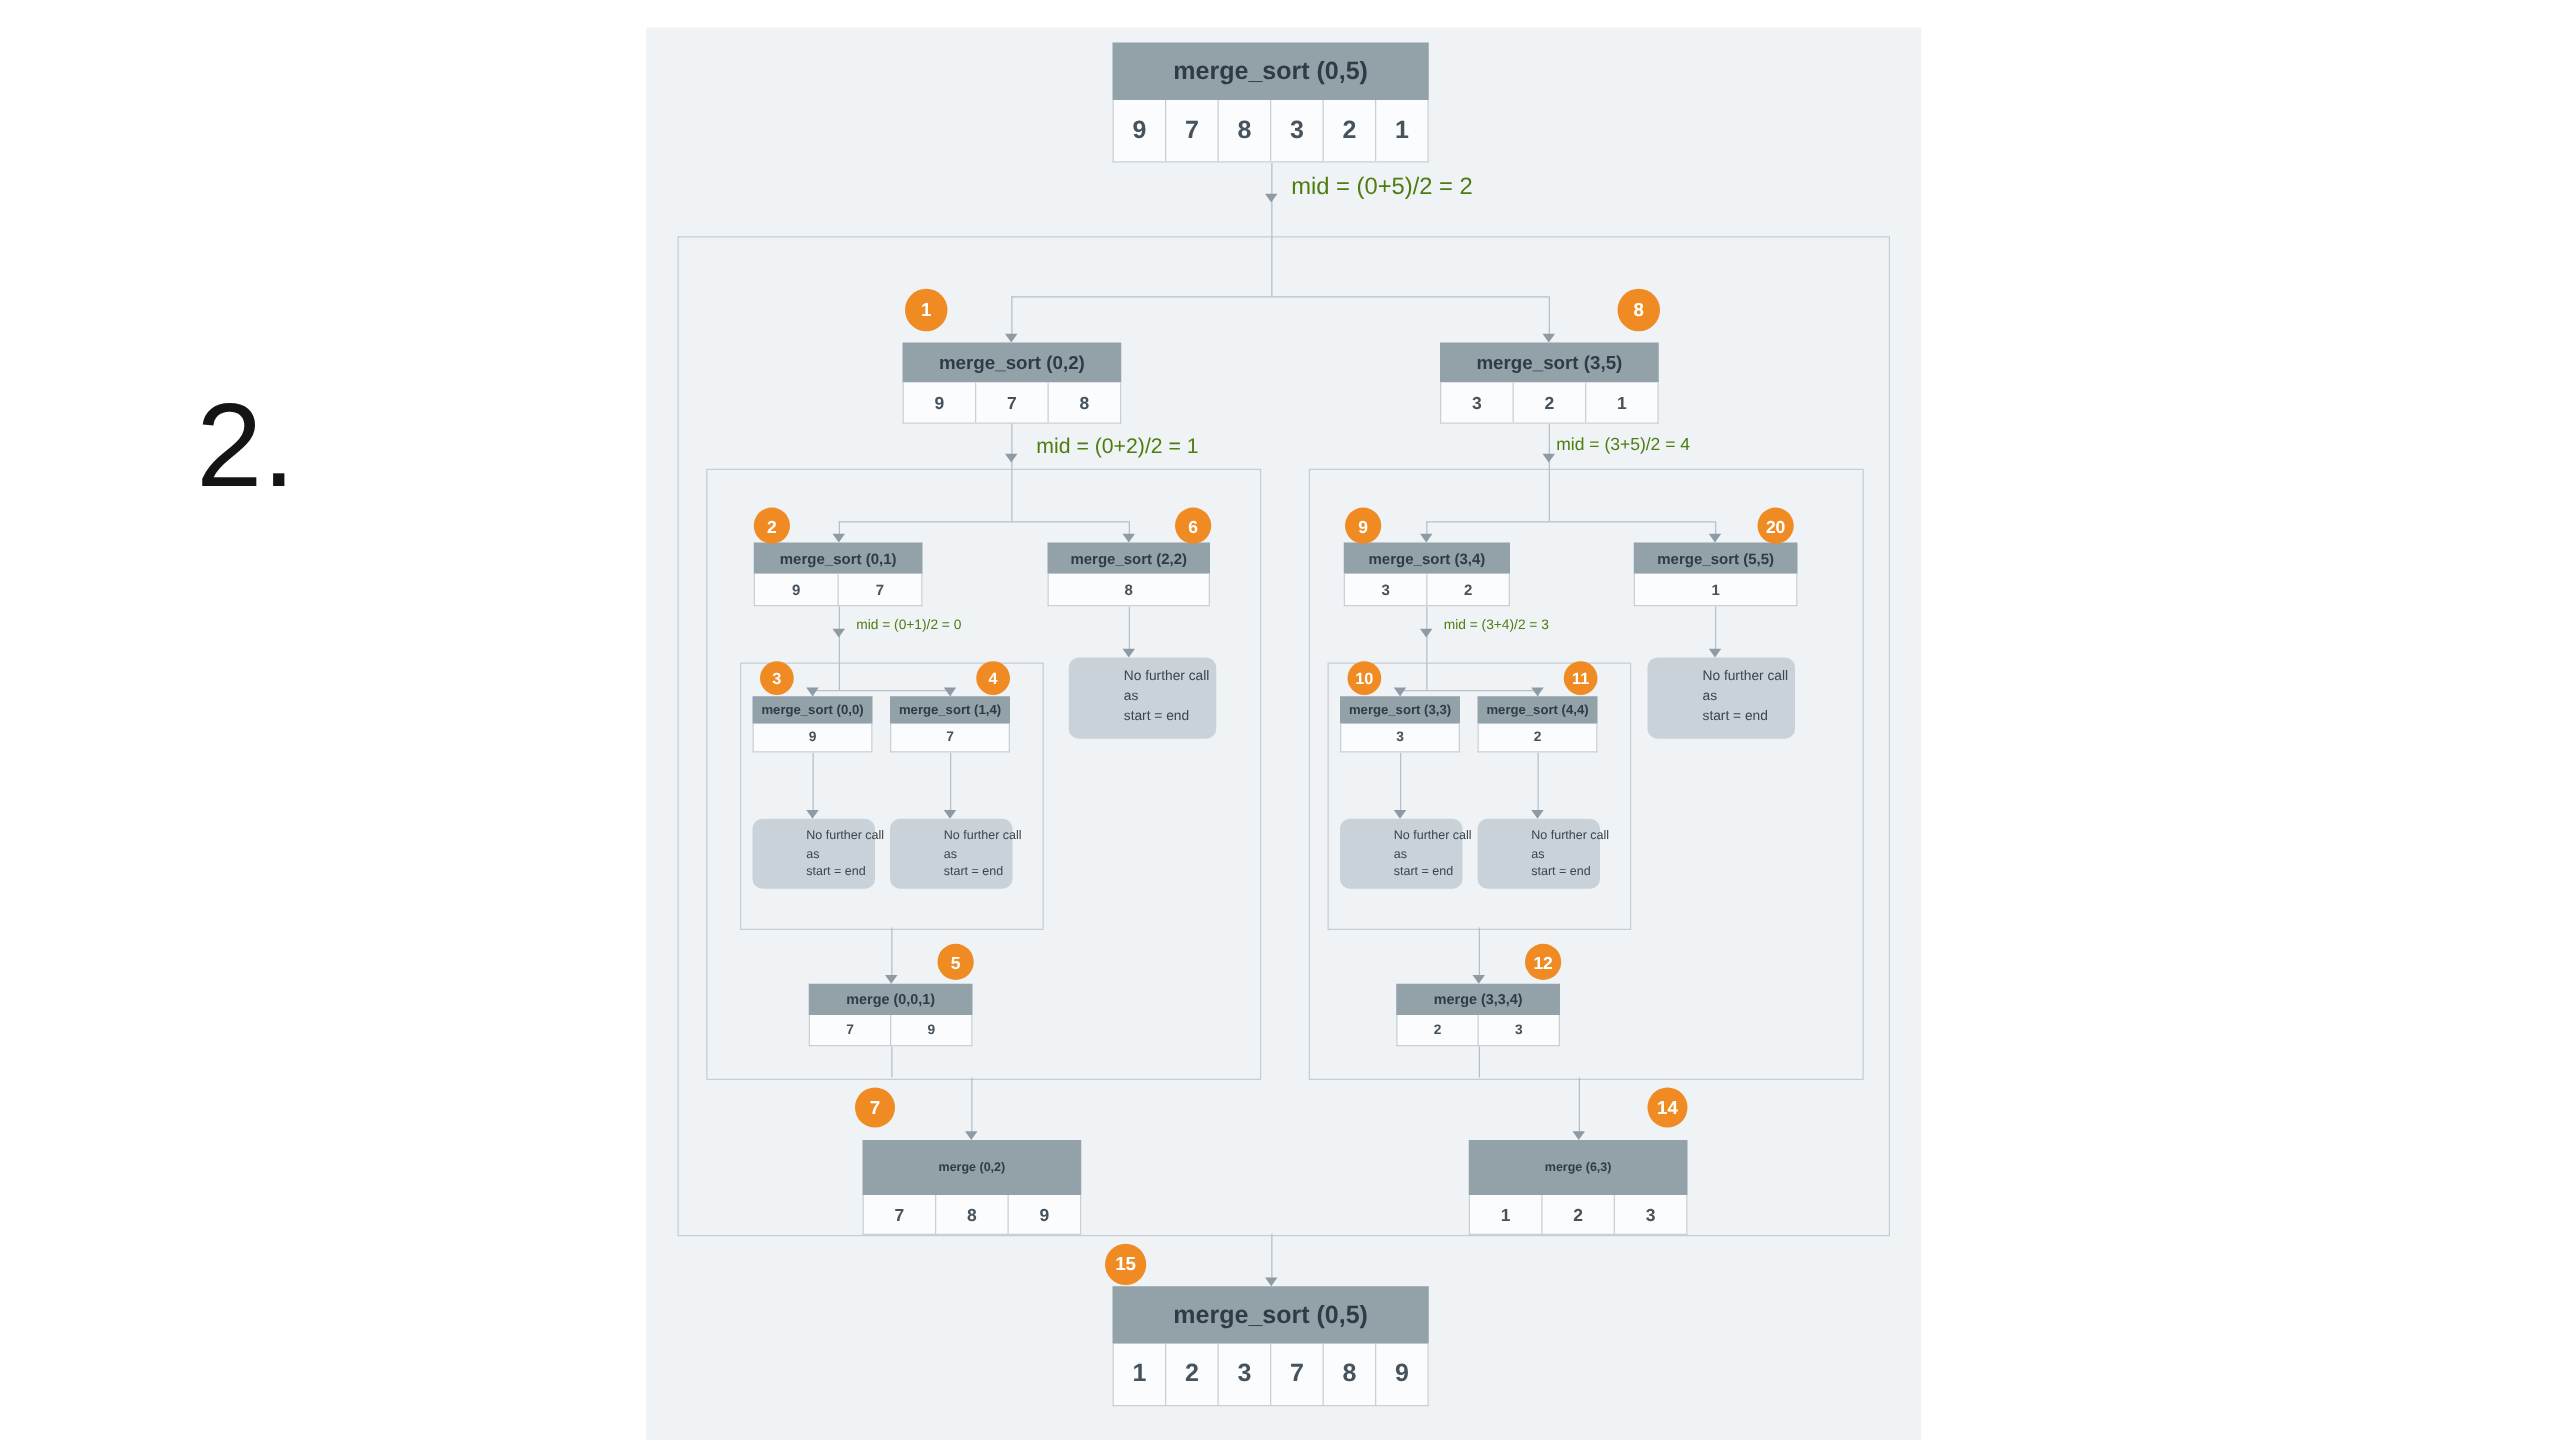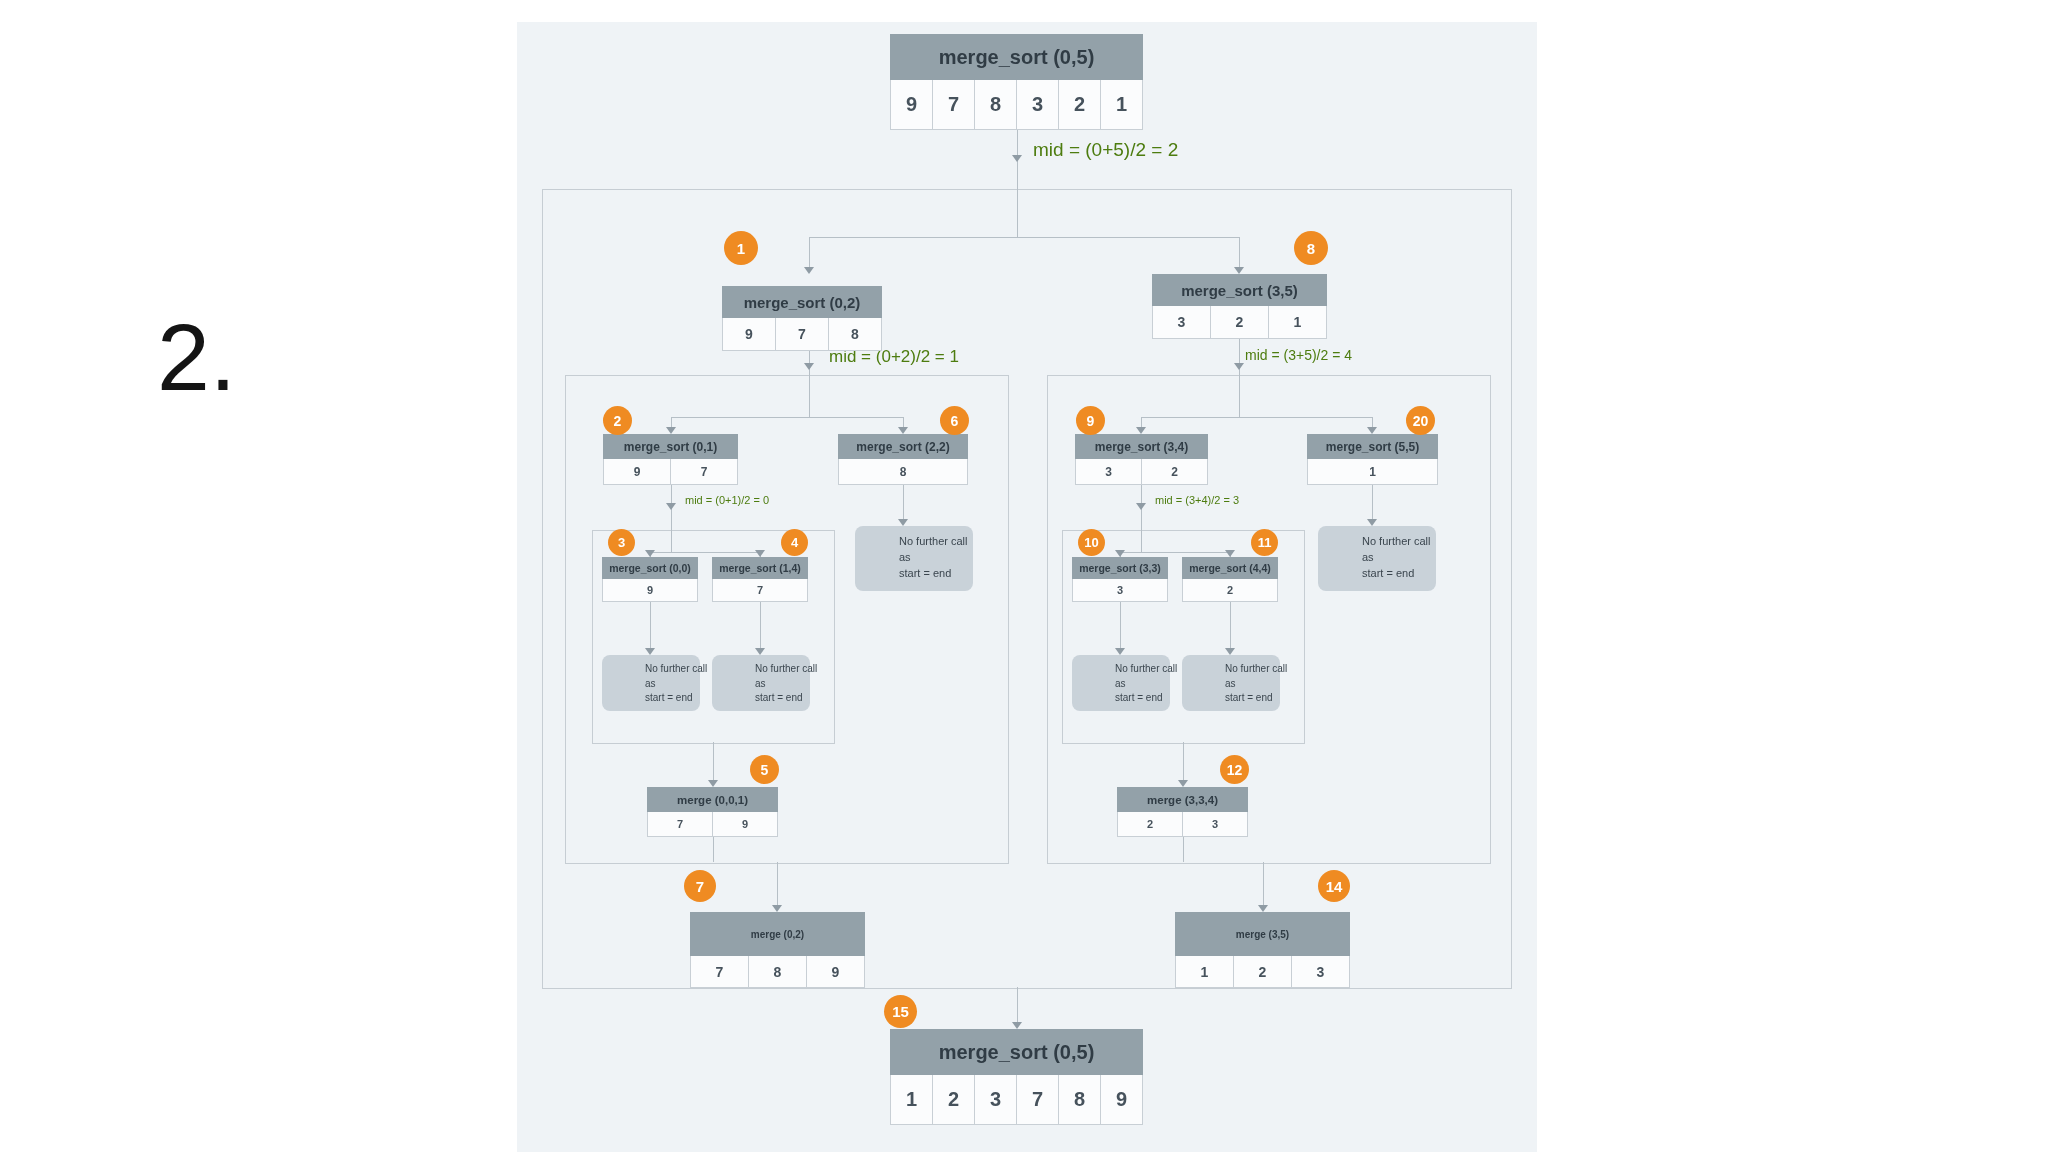--- a/index.html
+++ b/index.html
@@ -129,21 +129,21 @@
       <div class="cells">
         <div class="cell">9</div>
         <div class="cell">7</div>
         <div class="cell">8</div>
         <div class="cell">3</div>
         <div class="cell">2</div>
         <div class="cell">1</div>
       </div>
     </div>
 
-    <div class="node sz-lg" style="left:205px;top:264px;width:160px">
+    <div class="node sz-lg" style="left:205px;top:252px;width:175px">
       <div class="nh">merge_sort (0,2)</div>
       <div class="cells">
         <div class="cell">9</div>
         <div class="cell">7</div>
         <div class="cell">8</div>
       </div>
     </div>
     <div class="node sz-lg" style="left:635px;top:252px;width:175px">
       <div class="nh">merge_sort (3,5)</div>
       <div class="cells">
@@ -252,21 +252,21 @@
     </div>
     <div class="node sz-mg" style="left:173px;top:890px;width:175px">
       <div class="nh">merge (0,2)</div>
       <div class="cells">
         <div class="cell">7</div>
         <div class="cell">8</div>
         <div class="cell">9</div>
       </div>
     </div>
     <div class="node sz-mg" style="left:658px;top:890px;width:175px">
-      <div class="nh">merge (3,5)</div>
+      <div class="nh">merge (6,3)</div>
       <div class="cells">
         <div class="cell">1</div>
         <div class="cell">2</div>
         <div class="cell">3</div>
       </div>
     </div>
 
     <div class="node sz-xl" style="left:373px;top:1007px;width:253px">
       <div class="nh">merge_sort (0,5)</div>
       <div class="cells">

